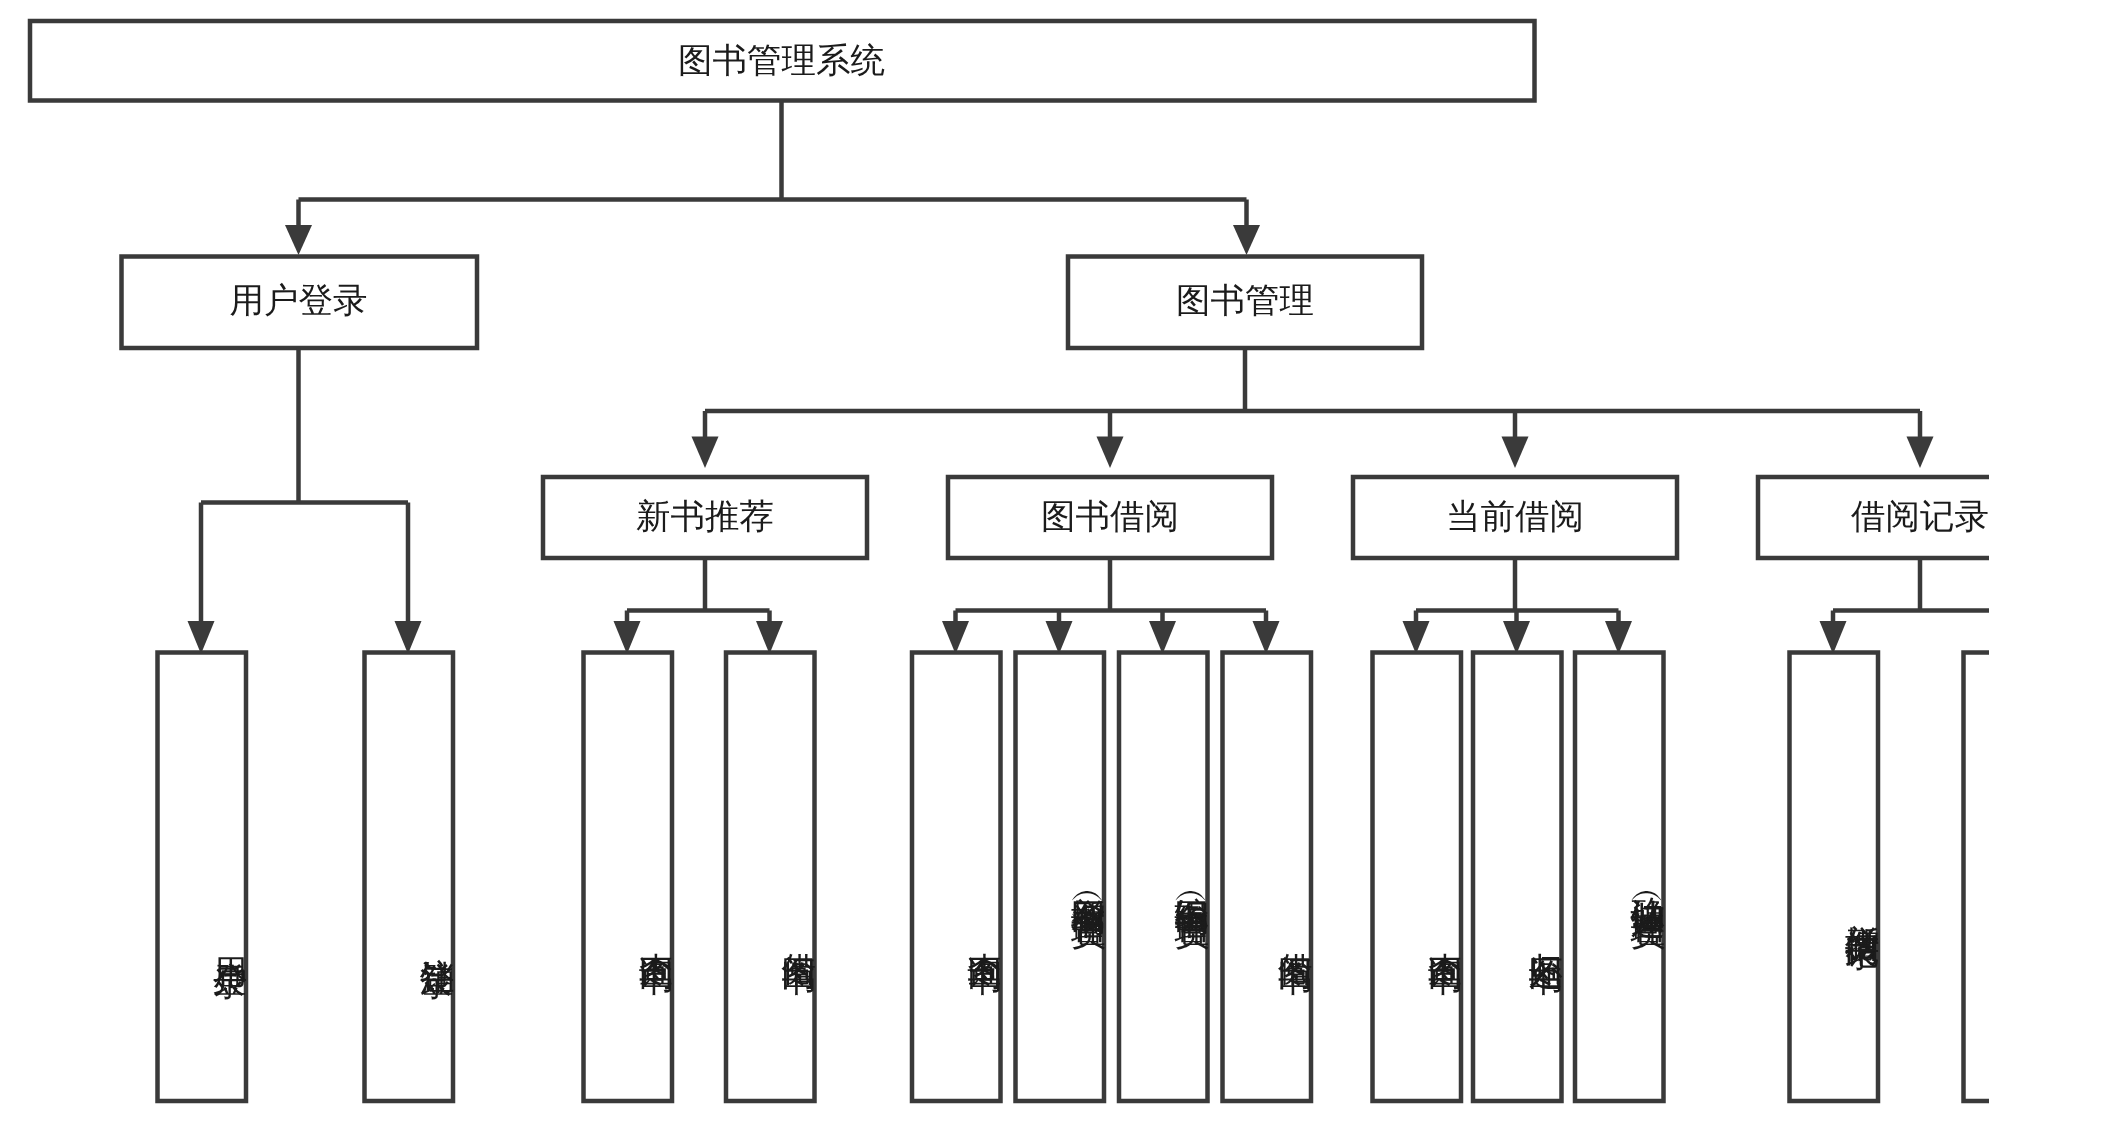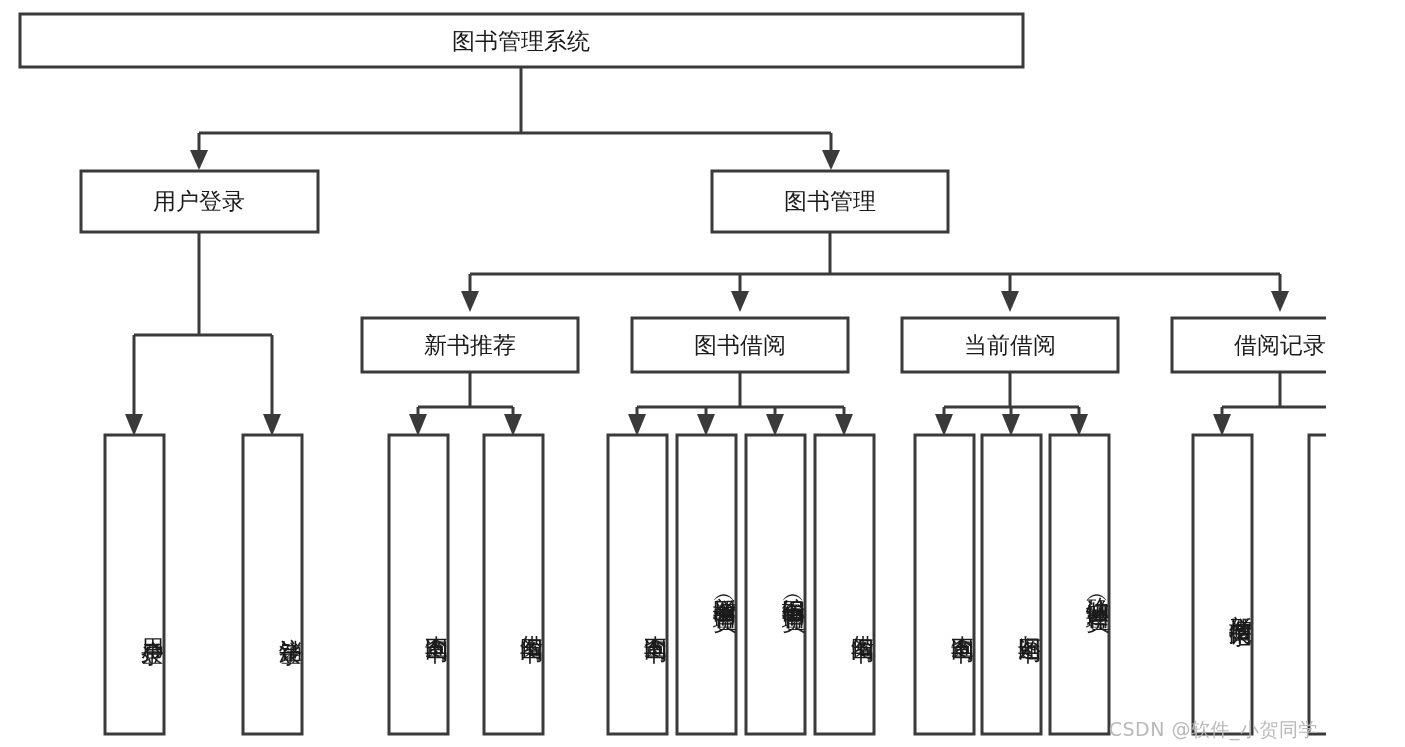--- a/index.html
+++ b/index.html
@@ -207,15 +207,14 @@
   <div class="leaf-label" style="left:746px; top:444px; width:59px; height:288px;">编辑图书（管理员）</div>
   <div class="leaf-label" style="left:815px; top:510px; width:59px; height:222px;">借阅图书</div>
 
   <div class="leaf-label" style="left:915px; top:510px; width:59px; height:222px;">查询图书</div>
   <div class="leaf-label" style="left:982px; top:510px; width:59px; height:222px;">归还图书</div>
   <div class="leaf-label" style="left:1050px; top:444px; width:59px; height:288px;">确认归还（管理员）</div>
 
   <div class="leaf-label" style="left:1193px; top:474px; width:59px; height:258px;">新增借阅记录</div>
   <div class="leaf-label" style="left:1309px; top:474px; width:59px; height:258px;">查询借阅记录</div>
 
-  <div class="watermark">CSDN @软件_小贺同学</div>
 
 </div>
 
 </body></html>

